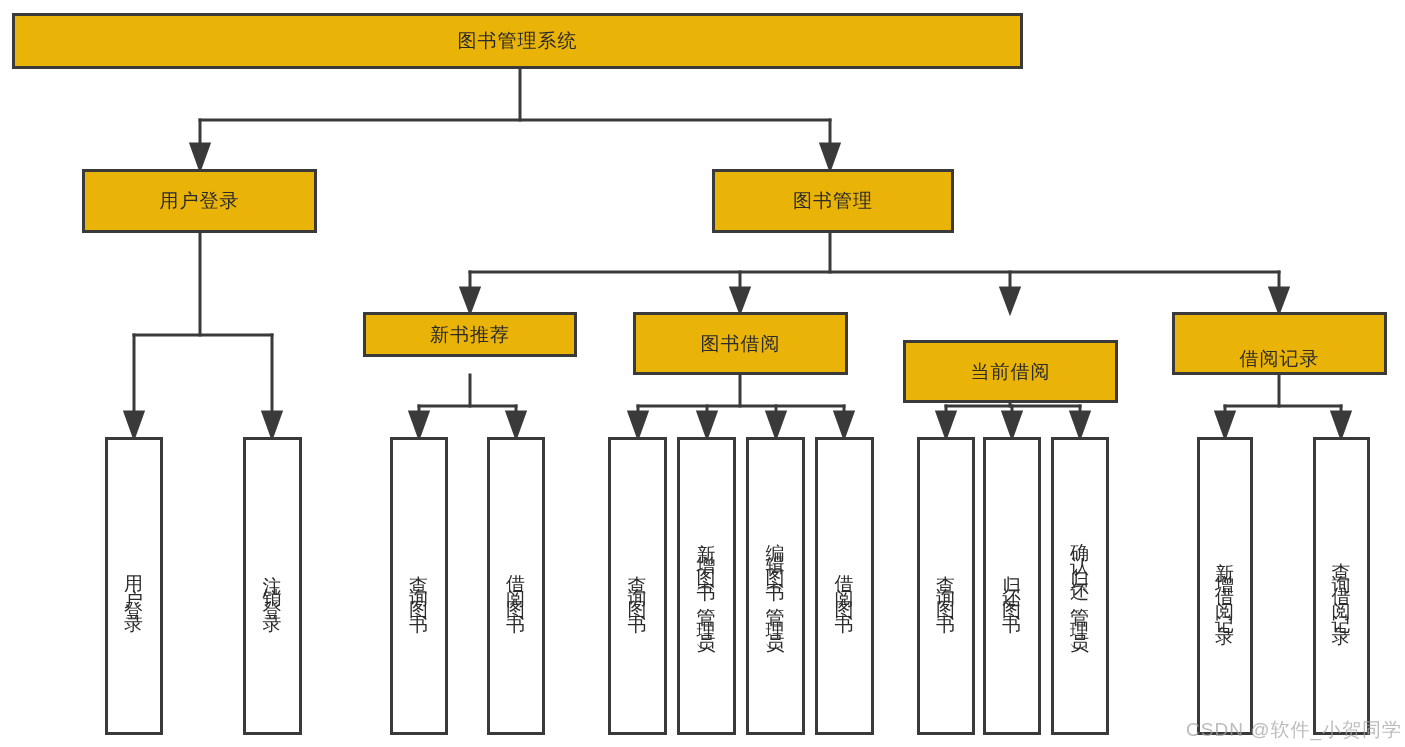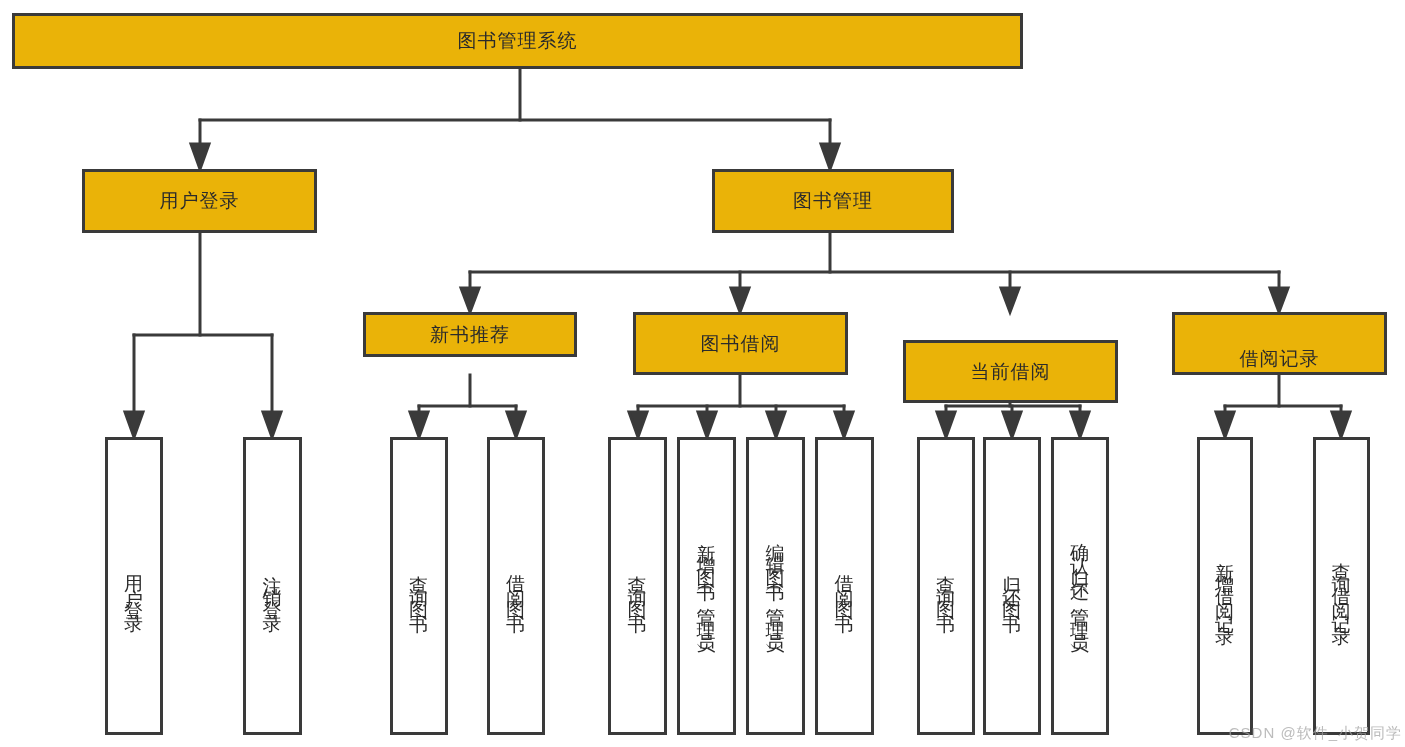--- a/index.html
+++ b/index.html
@@ -51,21 +51,21 @@
     writing-mode: vertical-rl;
     font-size: 19px;
     letter-spacing: 13px;
     line-height: 1;
     white-space: nowrap;
   }
   #watermark {
     position: absolute;
     right: 3px;
     bottom: 4px;
-    font-size: 15px;
+    font-size: 19px;
     color: rgba(165, 165, 165, 0.75);
     z-index: 3;
     letter-spacing: 1px;
     text-align: right;
   }
 </style>
 </head>
 <body>
 
 <div id="stage">

